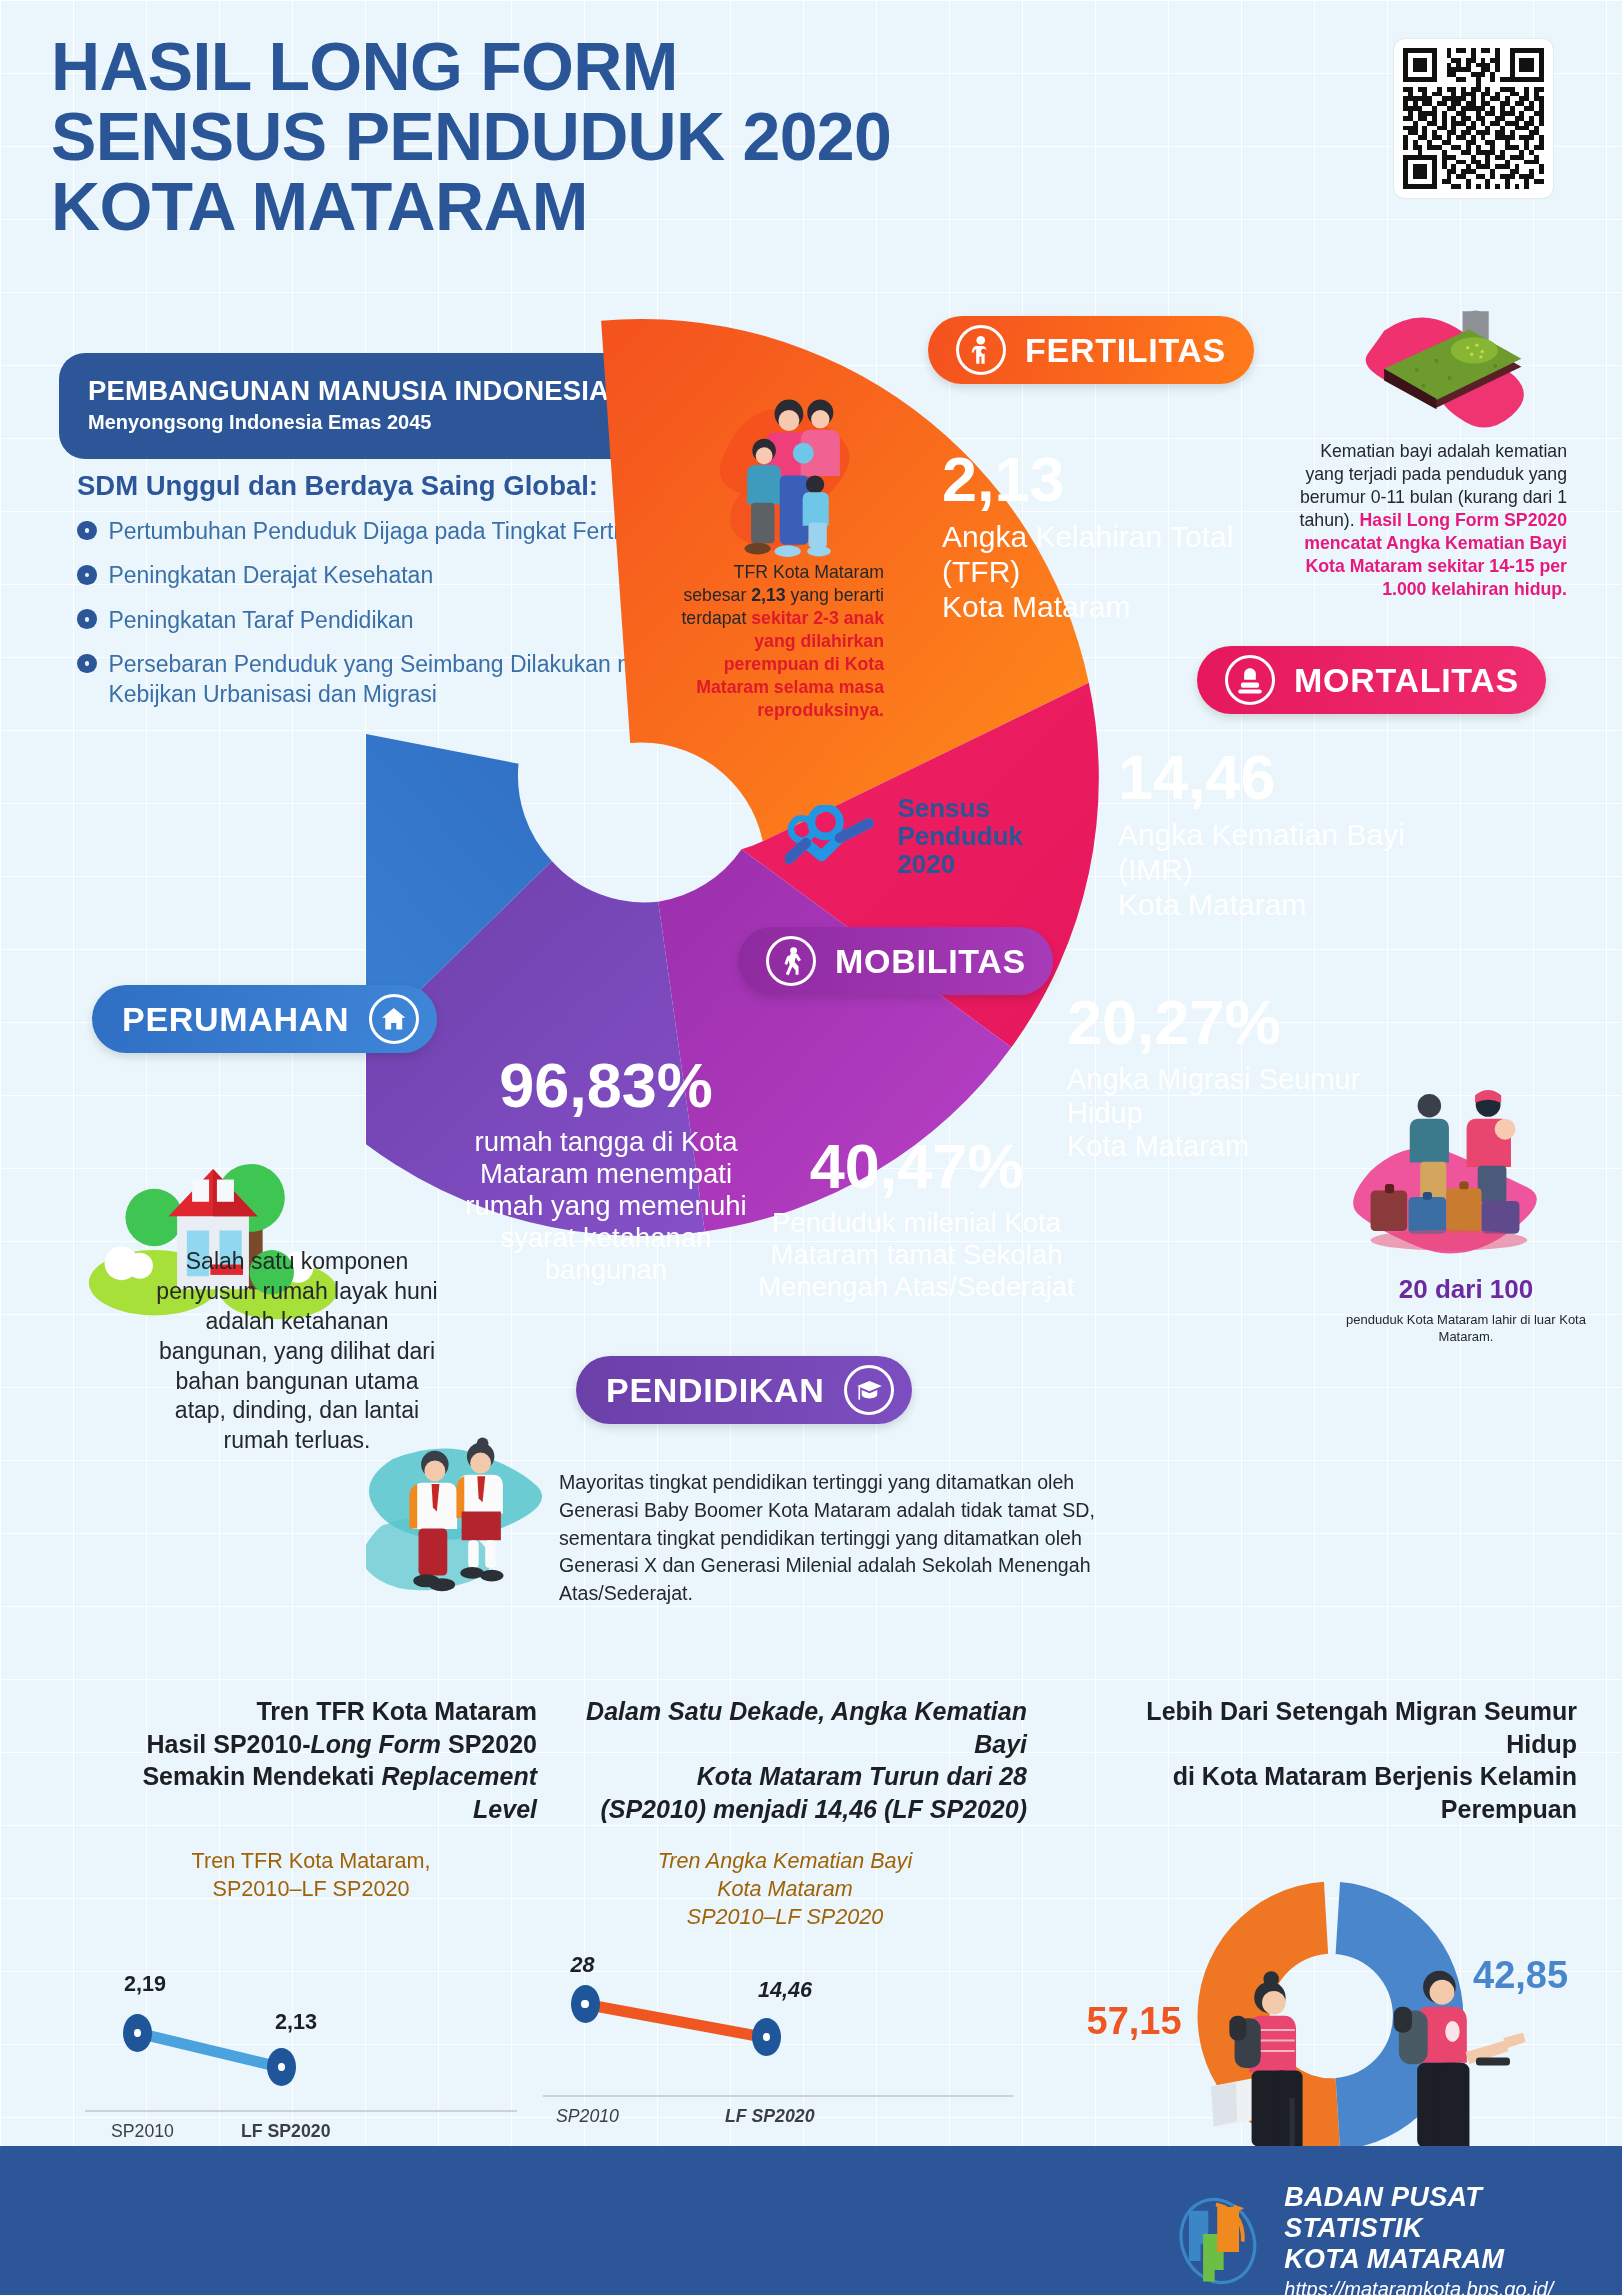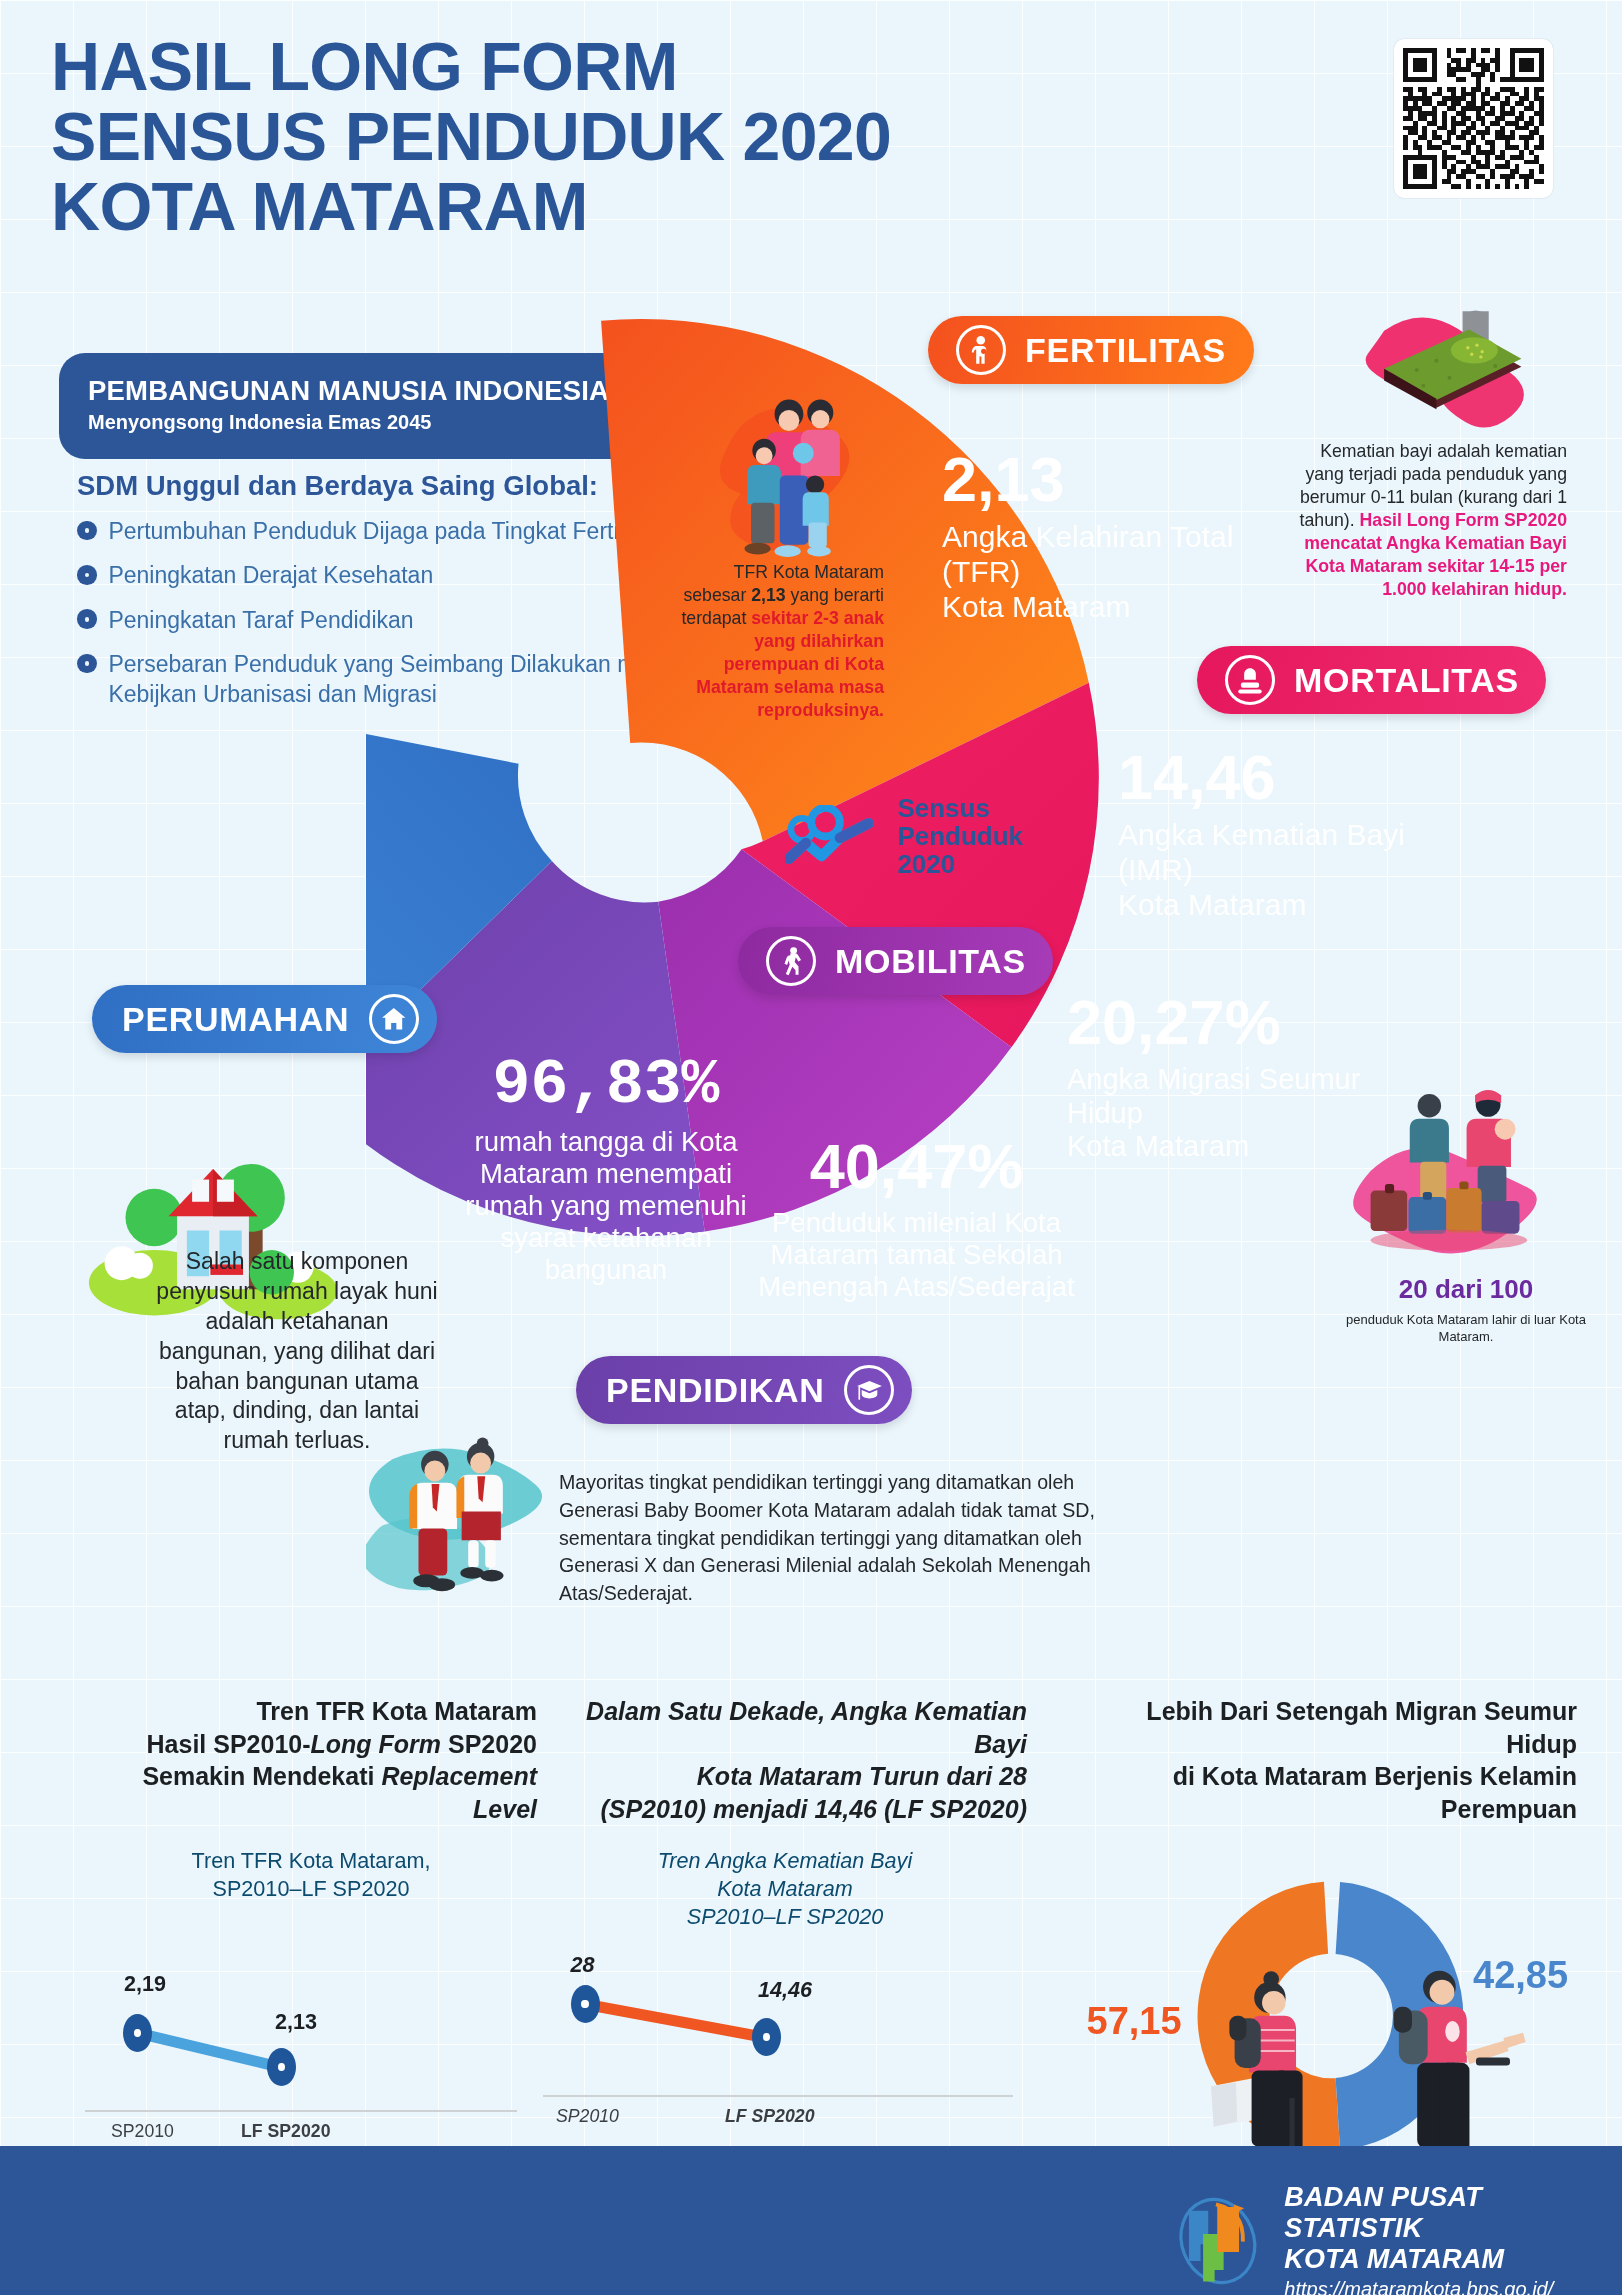--- a/index.html
+++ b/index.html
@@ -97,21 +97,21 @@
 
   #stat-mortalitas { left:1118px; top:746px; width:366px; }
   #stat-mortalitas .big { font-size:63px; }
   #stat-mortalitas .sub { font-size:30px; }
 
   #stat-mobilitas { left:1067px; top:991px; width:340px; }
   #stat-mobilitas .big { font-size:63px; }
   #stat-mobilitas .sub { font-size:29px; }
 
   #stat-perumahan { left:452px; top:1054px; width:308px; text-align:center; }
-  #stat-perumahan .big { font-size:63px;font-family:Liberation Mono, monospace; }
+  #stat-perumahan .big { font-size:63px; }
   #stat-perumahan .sub { font-size:27.5px; }
 
   #stat-pendidikan { left:743px; top:1135px; width:347px; text-align:center; }
   #stat-pendidikan .big { font-size:63px; }
   #stat-pendidikan .sub { font-size:27.5px; }
 
   
   .note { position:absolute; line-height:1.3; }
 
   #note-tfr {
@@ -151,21 +151,21 @@
   
   .illu { position:absolute; }
 
   
   .chart-block { position:absolute; }
   .chart-h {
     text-align:right; font-size:25px; font-weight:bold; color:#1d2023; line-height:1.3;
   }
   .chart-h i { font-style:italic; }
   .chart-sub {
-    text-align:center; font-size:21.6px; color:#0c4a6e; line-height:1.3; margin-top:22px;
+    text-align:center; font-size:21.6px; color:#a16207; line-height:1.3; margin-top:22px;
   }
   .chart-area { position:relative; }
   .axis-line { position:absolute; height:2px; background:#cfd2d4; }
   .tick { position:absolute; font-size:17.7px; color:#3b3f44; }
   .tick.b { font-weight:bold; }
   .dlabel { position:absolute; font-size:21.6px; font-weight:bold; color:#1d2023; }
   .marker { position:absolute; border-radius:50%; background:#1f5699;
             display:flex;align-items:center;justify-content:center; }
   .marker i { background:#fff;border-radius:50%;display:block; }
   .seg { position:absolute; transform-origin:0 50%; border-radius:2.6px; }

